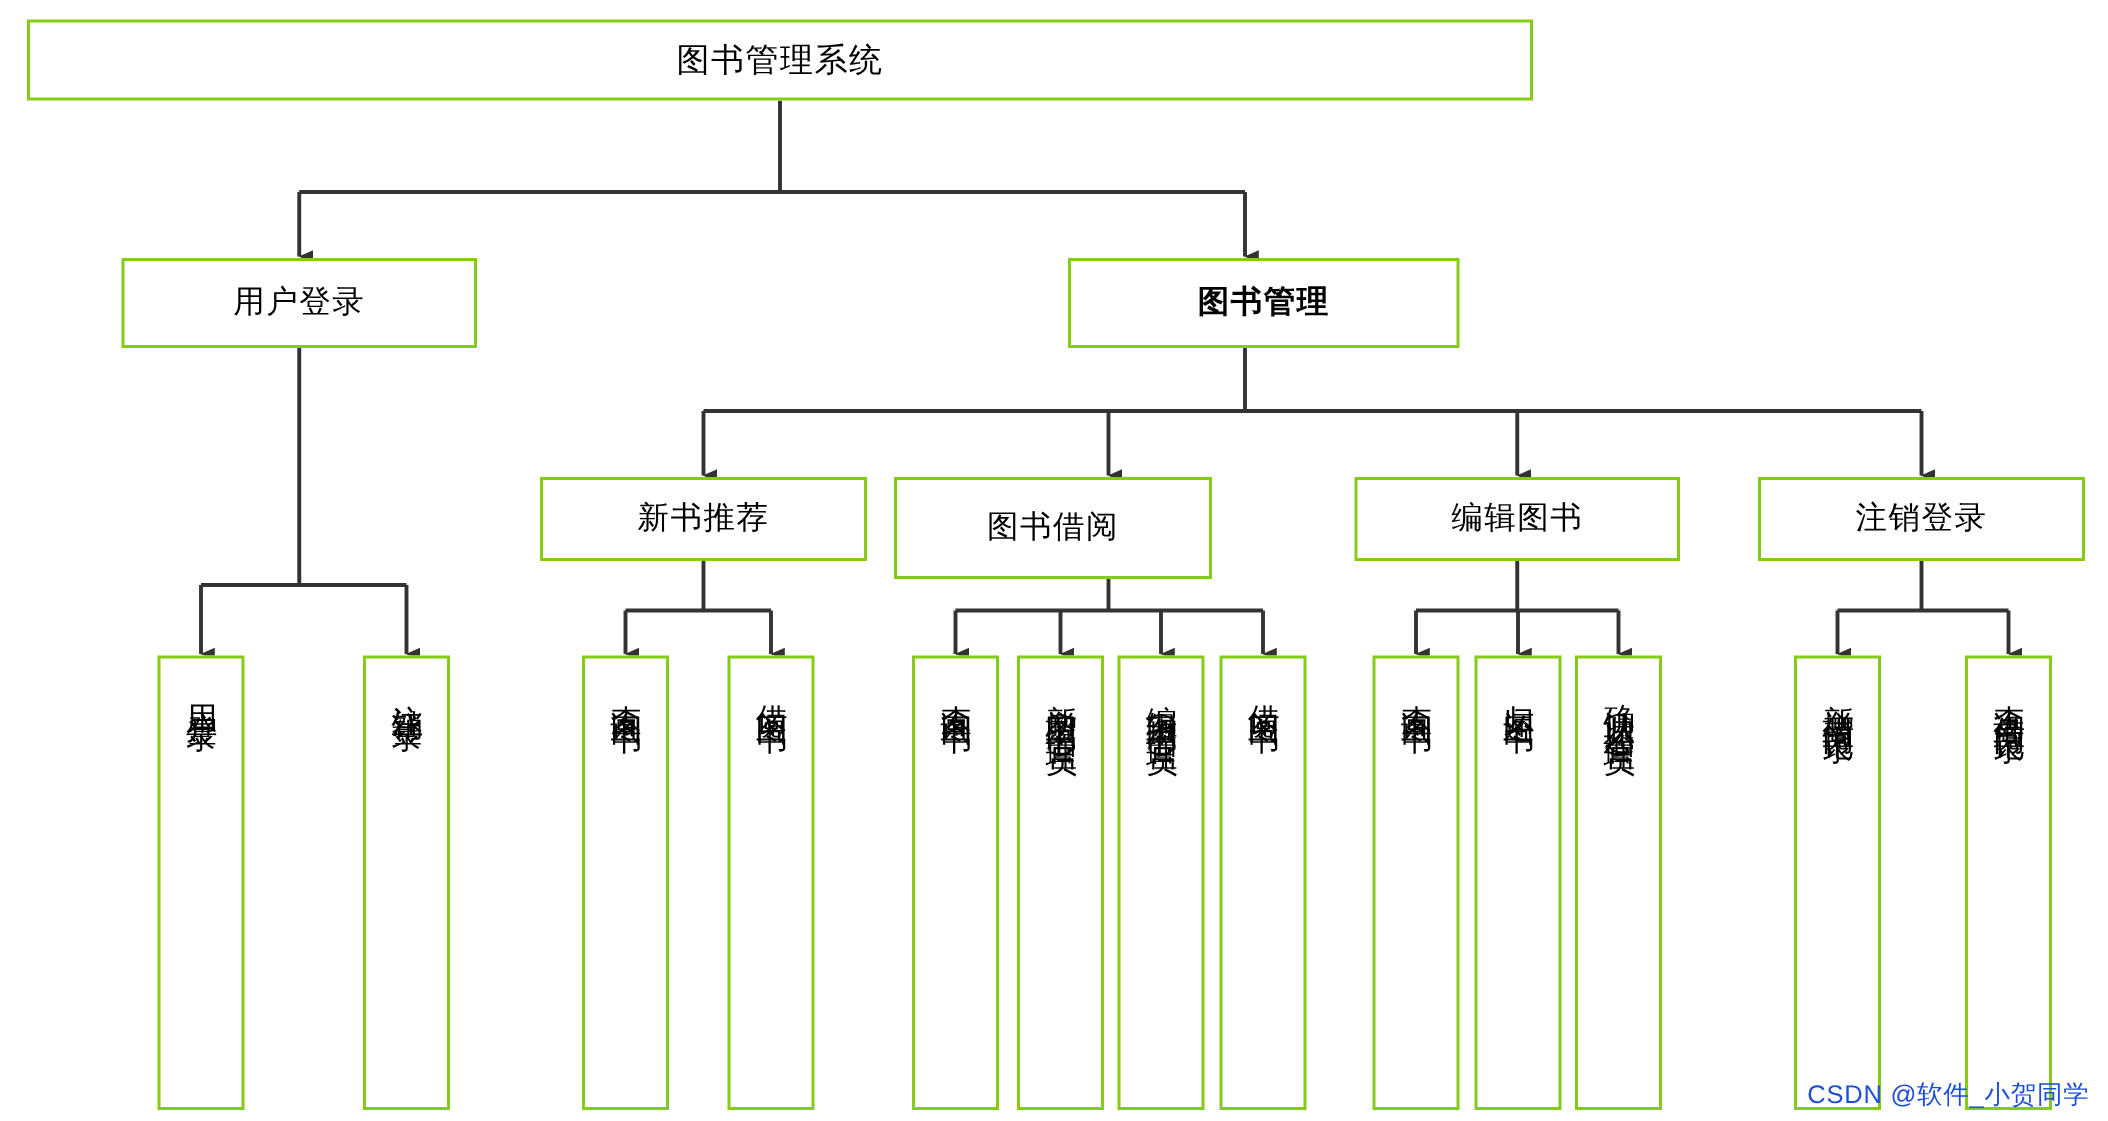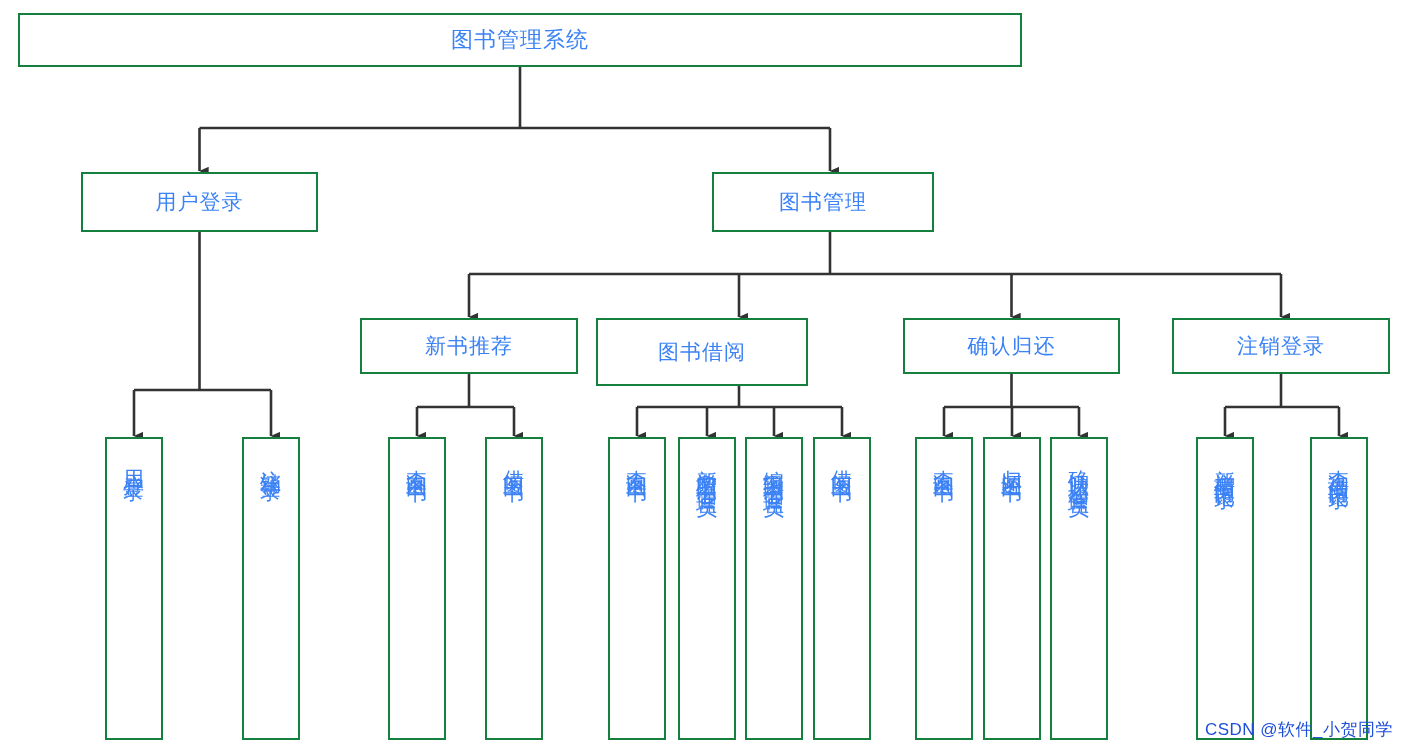--- a/index.html
+++ b/index.html
@@ -25,25 +25,25 @@
     position: absolute;
     left: 0;
     top: 0;
     width: 1405px;
     height: 747px;
   }
   .node {
     position: absolute;
     box-sizing: border-box;
     background: #ffffff;
-    border: 2px solid #15803d;
+    border: 2px solid #84cc16;
     display: flex;
     align-items: center;
     justify-content: center;
-    color: #3b82f6;
+    color: #000000;
   }
   .node-h .node-label {
     font-size: 21px;
     line-height: 1.1;
     letter-spacing: 1px;
     white-space: nowrap;
   }
   .node-v {
     align-items: flex-start;
     justify-content: center;
@@ -120,31 +120,31 @@
       </g>
   </svg>
 
   <div id="node-layer">
       <div class="node node-h node-root" style="left: 18px; top: 13px; width: 1004px; height: 54px;">
         <span class="node-label">图书管理系统</span>
       </div>
       <div class="node node-h" style="left: 81px; top: 172px; width: 237px; height: 60px;">
         <span class="node-label">用户登录</span>
       </div>
-      <div class="node node-h" style="left: 712px; top: 172px; width: 222px; height: 60px;">
+      <div class="node node-h" style="left: 712px; top: 172px; width: 261px; height: 60px; font-weight: bold;">
         <span class="node-label">图书管理</span>
       </div>
       <div class="node node-h" style="left: 360px; top: 318px; width: 218px; height: 56px;">
         <span class="node-label">新书推荐</span>
       </div>
       <div class="node node-h" style="left: 596px; top: 318px; width: 212px; height: 68px;">
         <span class="node-label">图书借阅</span>
       </div>
       <div class="node node-h" style="left: 903px; top: 318px; width: 217px; height: 56px;">
-        <span class="node-label">确认归还</span>
+        <span class="node-label">编辑图书</span>
       </div>
       <div class="node node-h" style="left: 1172px; top: 318px; width: 218px; height: 56px;">
         <span class="node-label">注销登录</span>
       </div>
       <div class="node node-v" style="left: 105px; top: 437px; width: 58px; height: 303px;">
         <span class="node-label">用户登录</span>
       </div>
       <div class="node node-v" style="left: 242px; top: 437px; width: 58px; height: 303px;">
         <span class="node-label">注销登录</span>
       </div>

